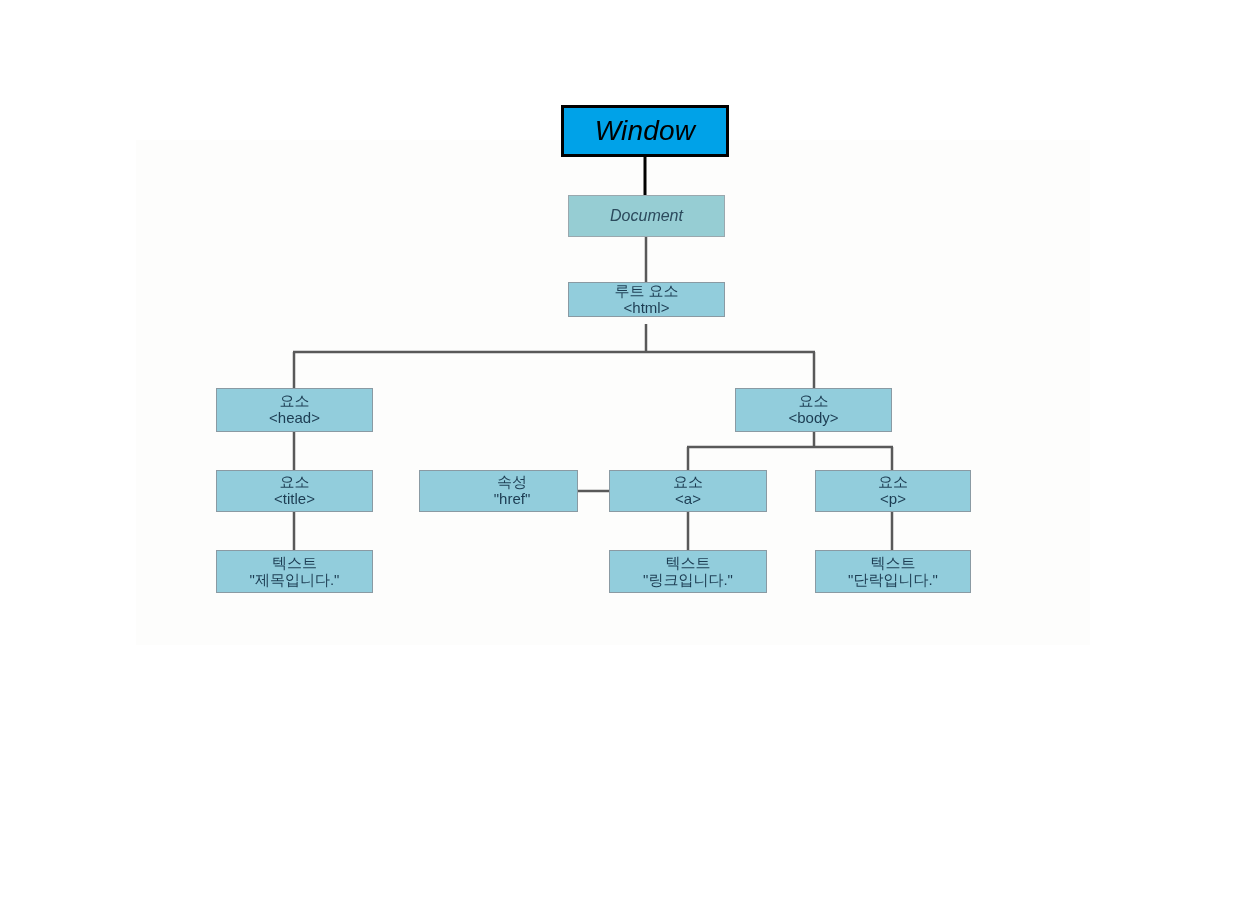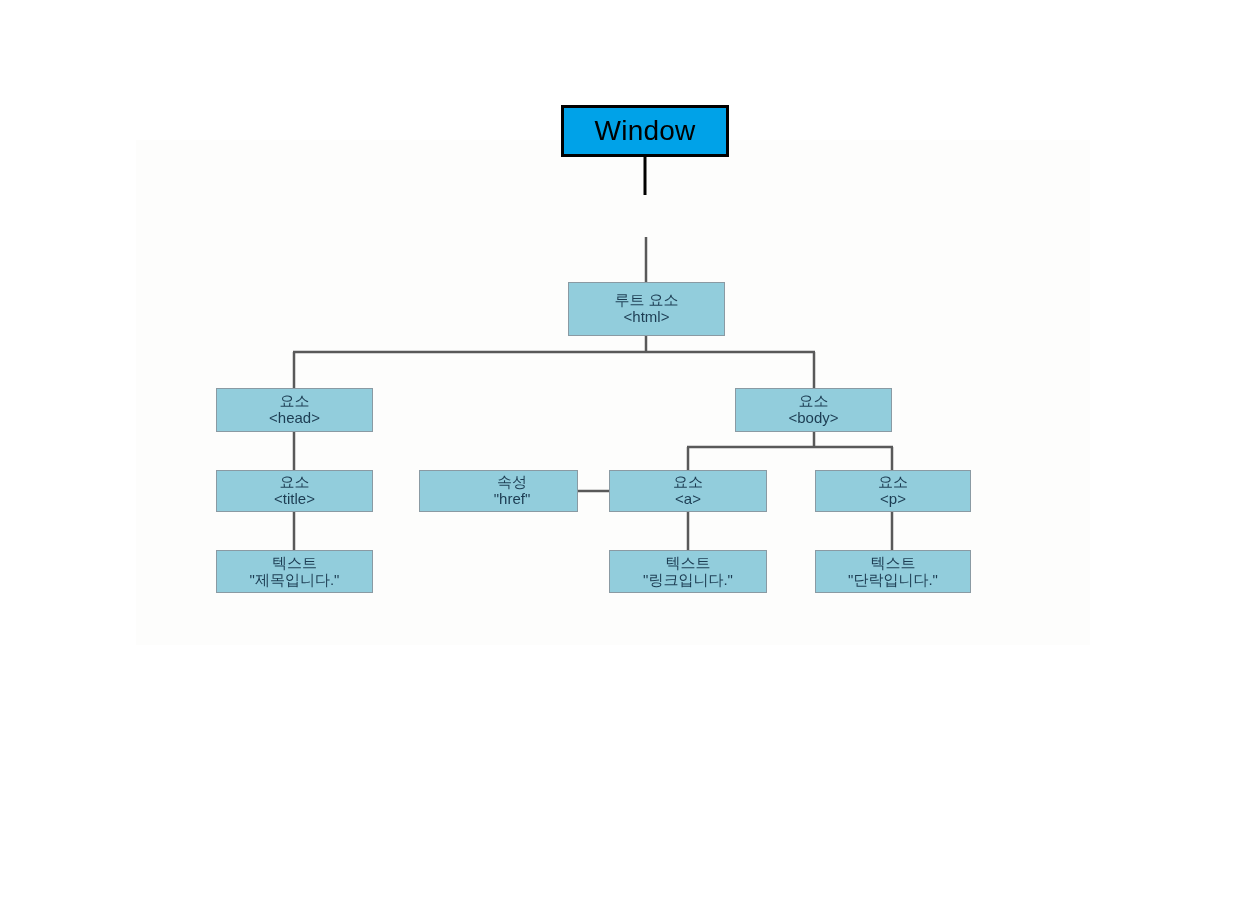--- a/index.html
+++ b/index.html
@@ -49,20 +49,21 @@
     color: #1c3c52;
     line-height: 1.12;
     z-index: 2;
   }
   .node .ln {
     display: block;
     white-space: nowrap;
   }
   .node.single .ln {
     font-size: 15.5px;
+    font-style: italic;
   }
   .node.two .ln1 {
     font-size: 15px;
   }
   .node.two .ln2 {
     font-size: 15px;
     text-align: right;
   }
   
   .node.window {
@@ -116,22 +117,25 @@
 
     <path d="M 688 512 L 688 550" stroke="#595959" stroke-width="2.5" fill="none"></path>
 
     <path d="M 892 512 L 892 550" stroke="#595959" stroke-width="2.5" fill="none"></path>
   </svg>
 
   <div class="node window single" style="left:561px; top:105px; width:168px; height:52px;">
     <span class="ln">Window</span>
   </div>
 
+  <div class="node document single" style="left:568px; top:195px; width:157px; height:42px;">
+    <span class="ln">Document</span>
+  </div>
 
-  <div class="node two" style="left:568px; top:282px; width:157px; height:54px;">
+  <div class="node two" style="left:568px; top:282px; width:157px; height:35px;">
     <span class="ln ln1">루트 요소</span>
     <span class="ln ln2">&lt;html&gt;</span>
   </div>
 
   <div class="node two" style="left:216px; top:388px; width:157px; height:44px;">
     <span class="ln ln1">요소</span>
     <span class="ln ln2">&lt;head&gt;</span>
   </div>
 
   <div class="node two" style="left:735px; top:388px; width:157px; height:44px;">

